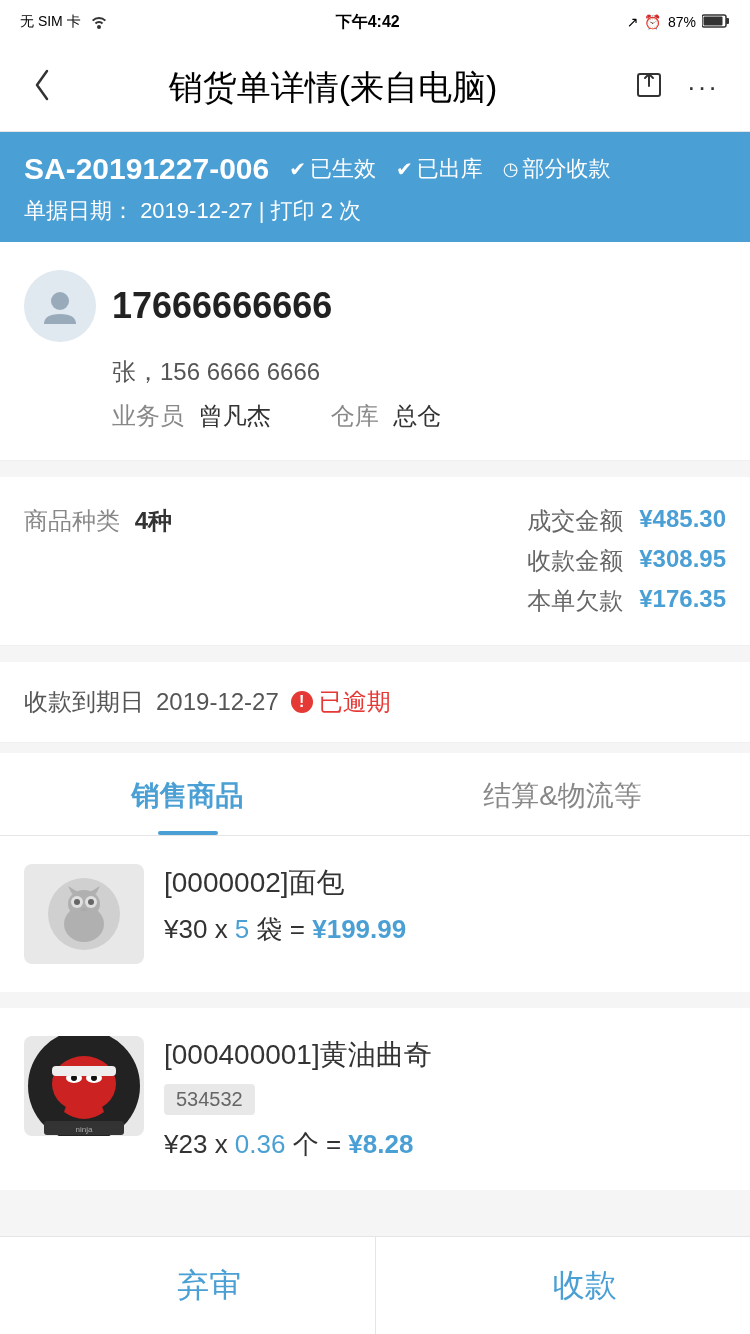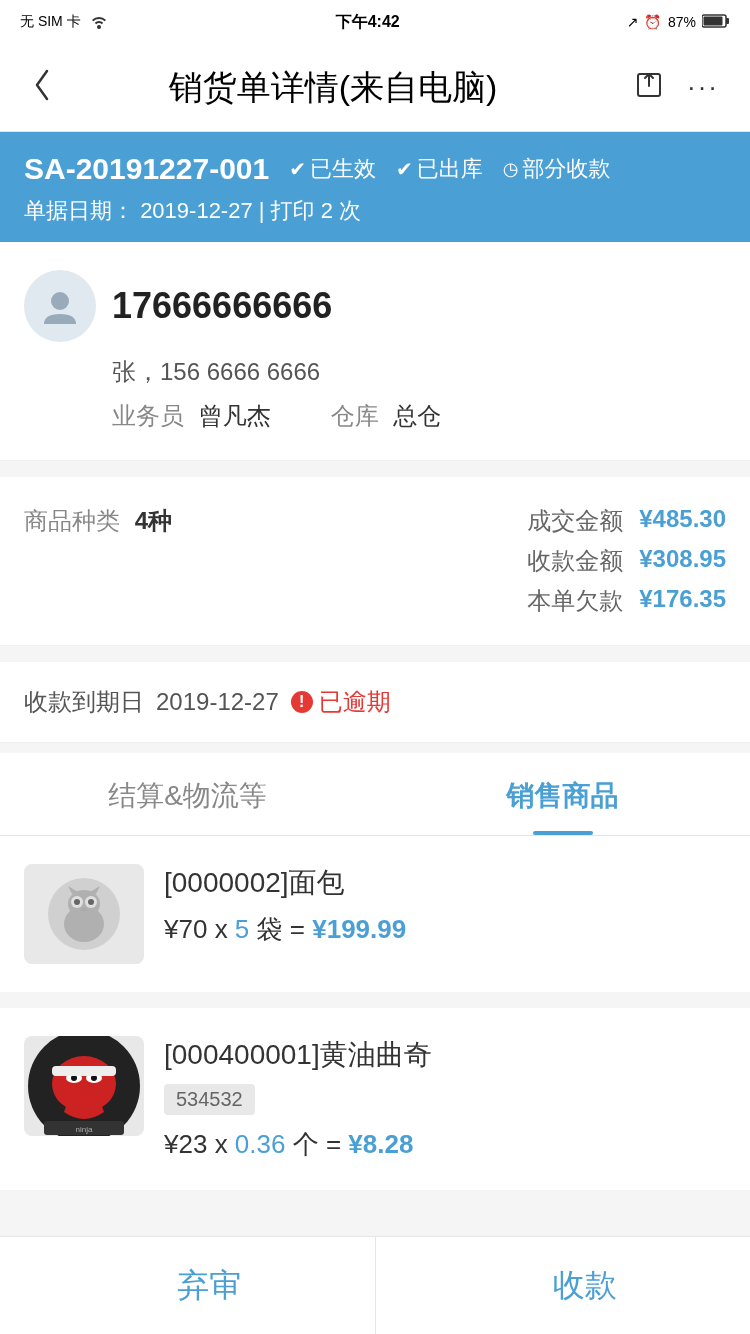--- a/index.html
+++ b/index.html
@@ -353,21 +353,21 @@
         <rect x="3" y="3" width="22" height="22" rx="2" fill="none" stroke="#333" stroke-width="2"></rect>
         <path d="M14 3 L14 15 M10 7 L14 3 L18 7" stroke="#333" stroke-width="2" fill="none" stroke-linecap="round" stroke-linejoin="round"></path>
       </svg>
     </span>
     <span style="font-size:26px; color:#333; letter-spacing:2px;">···</span>
   </div>
 </div>
 
 <div class="header-banner">
   <div class="order-id-row">
-    <span class="order-id">SA-20191227-001</span>
+    <span class="order-id">SA-20191227-006</span>
     <span class="badge">
       <span class="badge-check">✔</span>
       <span>已生效</span>
     </span>
     <span class="badge">
       <span class="badge-check">✔</span>
       <span>已出库</span>
     </span>
     <span class="badge">
       <span class="badge-clock">◷</span>
@@ -431,25 +431,25 @@
   <span>收款到期日</span>
   <span>2019-12-27</span>
   <span class="overdue-badge">
     <span class="overdue-dot">!</span>
     <span>已逾期</span>
   </span>
 </div>
 
 <div class="tabs-container">
   <div class="tabs">
+    <div class="tab active">
+      <span>销售商品</span>
+    </div>
     <div class="tab">
       <span>结算&amp;物流等</span>
-    </div>
-    <div class="tab active">
-      <span>销售商品</span>
     </div>
   </div>
 </div>
 
 <div class="product-list">
 
   <div class="product-item">
     <div class="product-thumb">
       <div class="product-thumb-placeholder">
 
@@ -470,21 +470,21 @@
           <polygon points="28,20 24,12 34,18" fill="#b0b0b0"></polygon>
           <polygon points="52,20 56,12 46,18" fill="#b0b0b0"></polygon>
         </svg>
       </div>
     </div>
     <div class="product-info">
       <div class="product-name">
         <span>[0000002]</span><span>面包</span>
       </div>
       <div class="product-price">
-        <span>¥70</span>
+        <span>¥30</span>
         <span> x </span>
         <span class="price-qty">5</span>
         <span>袋</span>
         <span> = </span>
         <span class="price-total">¥199.99</span>
       </div>
     </div>
   </div>
 
   <div class="product-item">

